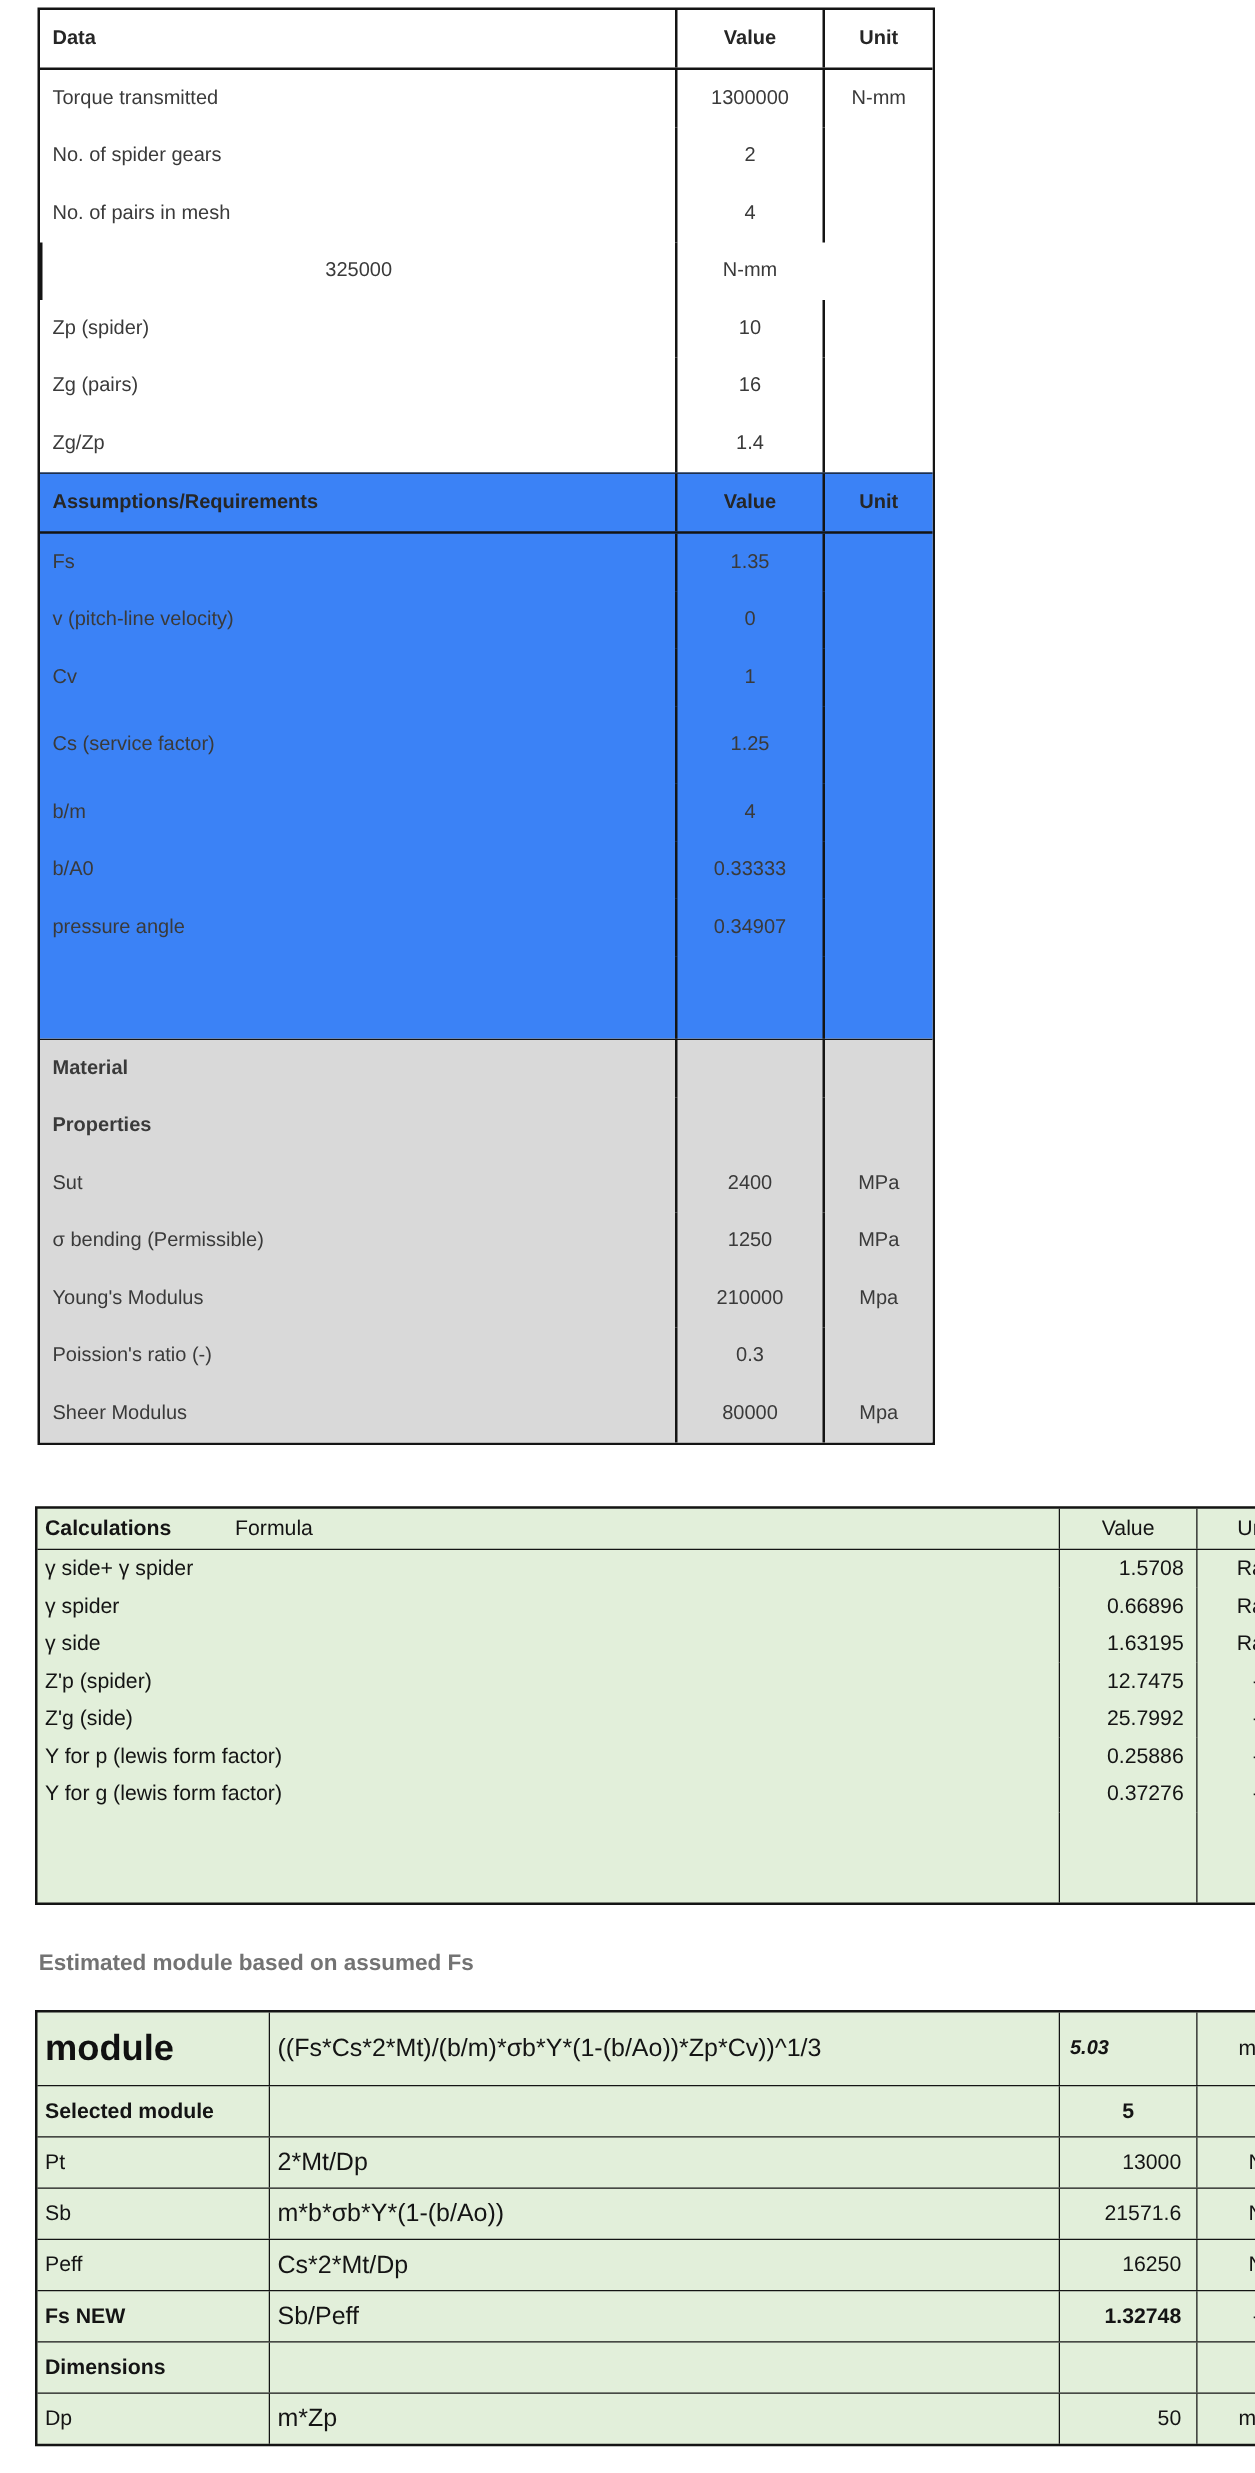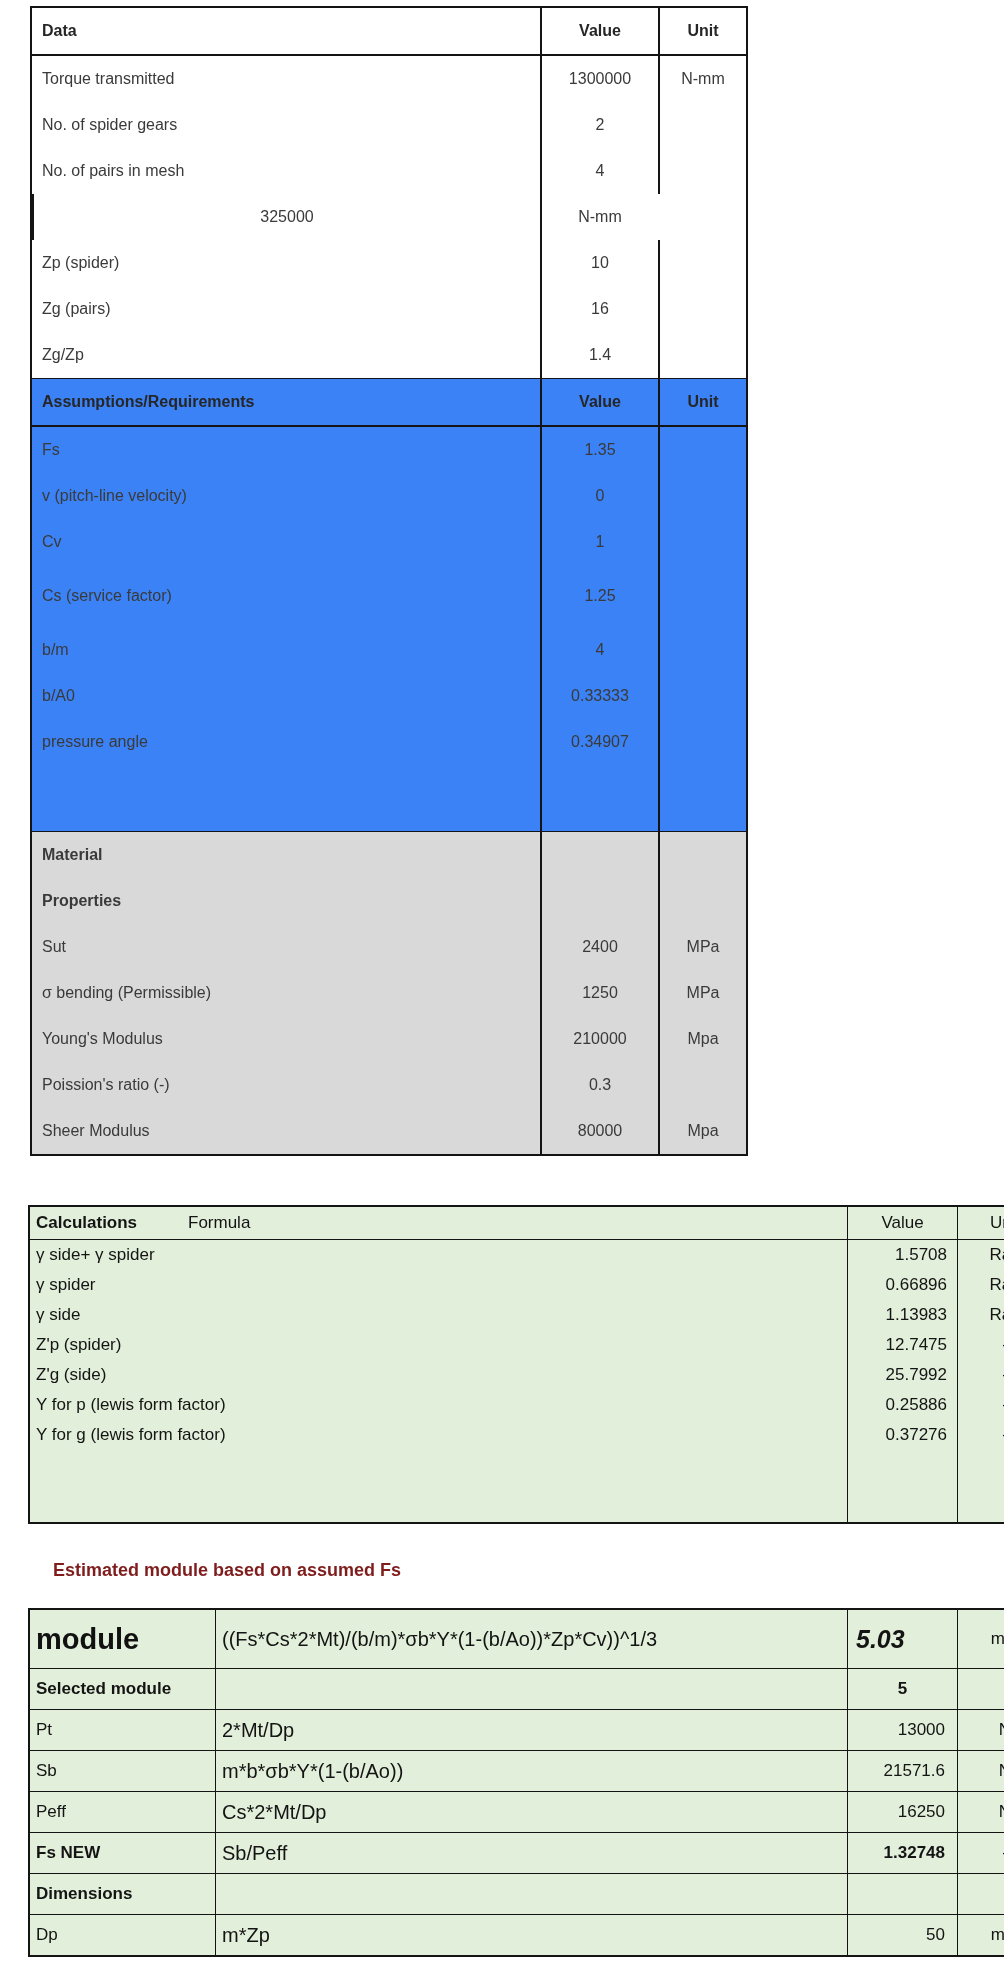--- a/index.html
+++ b/index.html
@@ -33,37 +33,37 @@
   .ct-header{height:32px;border-bottom:1px solid #141414;}
   .ct-h1{display:inline-block;width:152px;}
   .ct-label{padding-left:6px;}
   .ct-value{border-left:1px solid #141414;justify-content:flex-end;padding-right:10px;}
   .ct-unit{border-left:1px solid #141414;justify-content:center;}
   .ct-header .ct-value{justify-content:center;padding-right:0;}
 
   
   #module-title{
     position:absolute;left:31px;top:1560px;
-    font-size:18px;font-weight:700;color:#7f1d1d;margin-left:22px;
+    font-size:18px;font-weight:700;color:#737373;
   }
   #module-table{
     position:absolute;left:28px;top:1608px;width:1022px;
     border:2px solid #141414;box-sizing:border-box;
     font-size:17px;color:#141414;
   }
   .mt-row{display:grid;grid-template-columns:185px 632px 110px 95px;height:40px;}
   .mt-row + .mt-row{border-top:1px solid #141414;}
   .mt-c1{padding-left:6px;}
   .mt-c2{border-left:1px solid #141414;padding-left:6px;font-size:20px;}
   .mt-val{border-left:1px solid #141414;justify-content:flex-end;padding-right:12px;}
   .mt-unit{border-left:1px solid #141414;justify-content:center;}
 
   .mt-module{height:58px;}
   .mt-module .mt-c1{font-size:29px;font-weight:700;color:#111;}
-  .mt-module .mt-val{font-size:25px;font-weight:700;font-style:italic;justify-content:flex-start;padding-left:8px;padding-right:0;}
+  .mt-module .mt-val{font-size:16px;font-weight:700;font-style:italic;justify-content:flex-start;padding-left:8px;padding-right:0;}
 
   .mt-selected .mt-c1{font-weight:700;}
   .mt-selected .mt-val{justify-content:center;font-weight:700;padding-right:0;}
 
   .mt-bold .mt-c1{font-weight:700;}
   .mt-bold .mt-val{font-weight:700;}
 </style>
 </head>
 <body>
 
@@ -209,21 +209,21 @@
       <div class="tc ct-value">1.5708</div>
       <div class="tc ct-unit">Rad</div>
     </div>
     <div class="ct-row">
       <div class="tc ct-label">γ spider</div>
       <div class="tc ct-value">0.66896</div>
       <div class="tc ct-unit">Rad</div>
     </div>
     <div class="ct-row">
       <div class="tc ct-label">γ side</div>
-      <div class="tc ct-value">1.13983</div>
+      <div class="tc ct-value">1.63195</div>
       <div class="tc ct-unit">Rad</div>
     </div>
     <div class="ct-row">
       <div class="tc ct-label">Z'p (spider)</div>
       <div class="tc ct-value">12.7475</div>
       <div class="tc ct-unit">-</div>
     </div>
     <div class="ct-row">
       <div class="tc ct-label">Z'g (side)</div>
       <div class="tc ct-value">25.7992</div>

